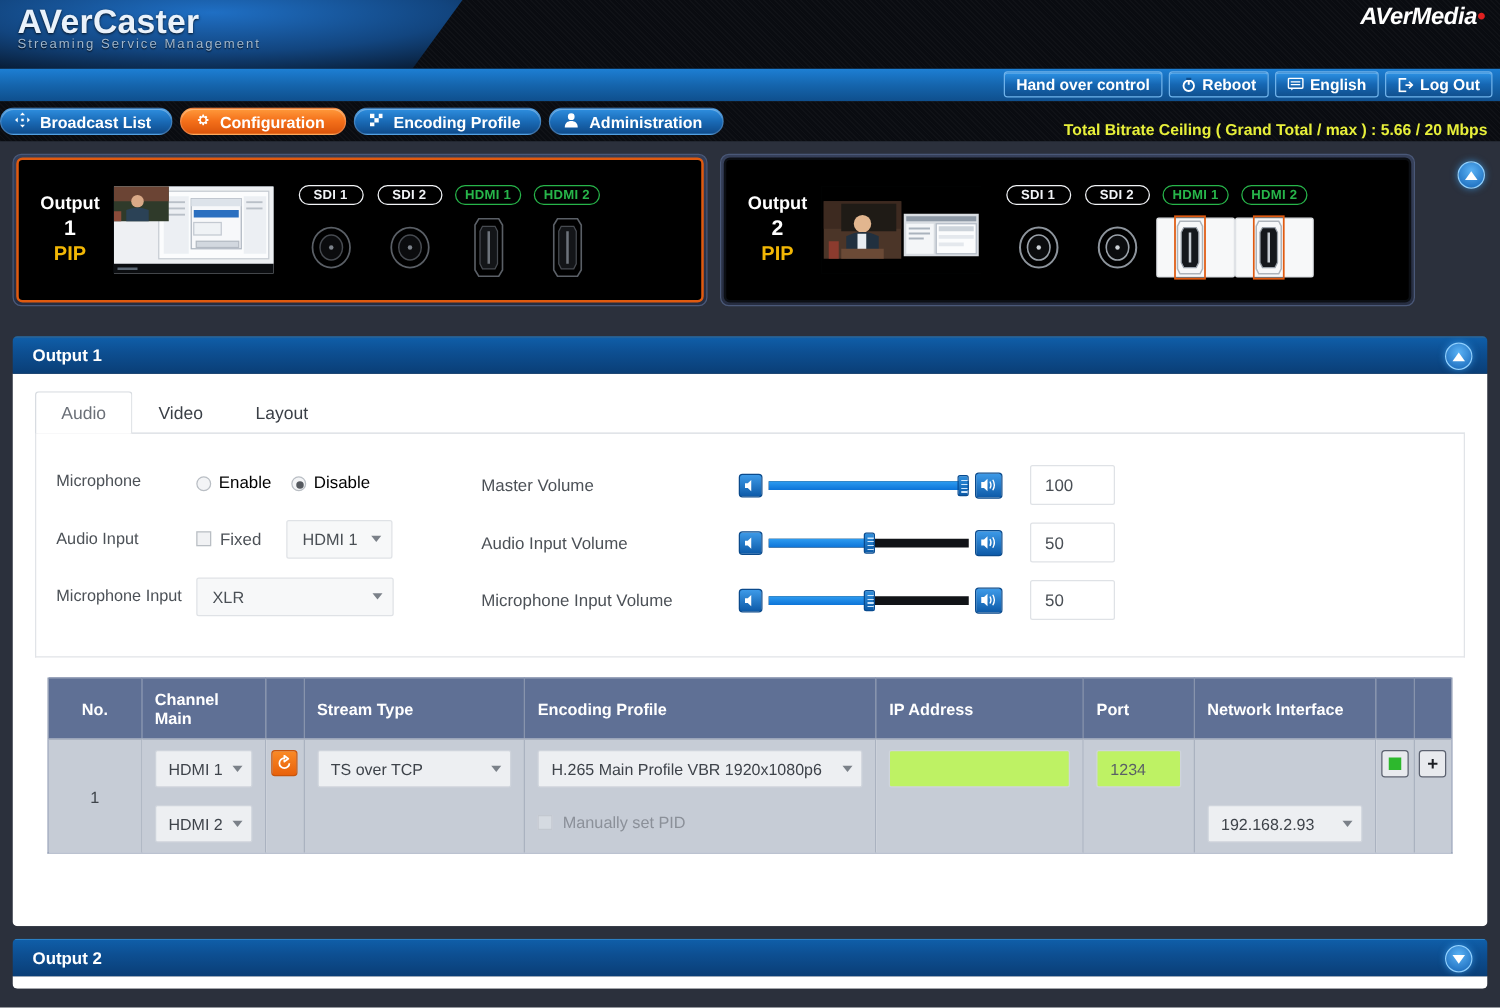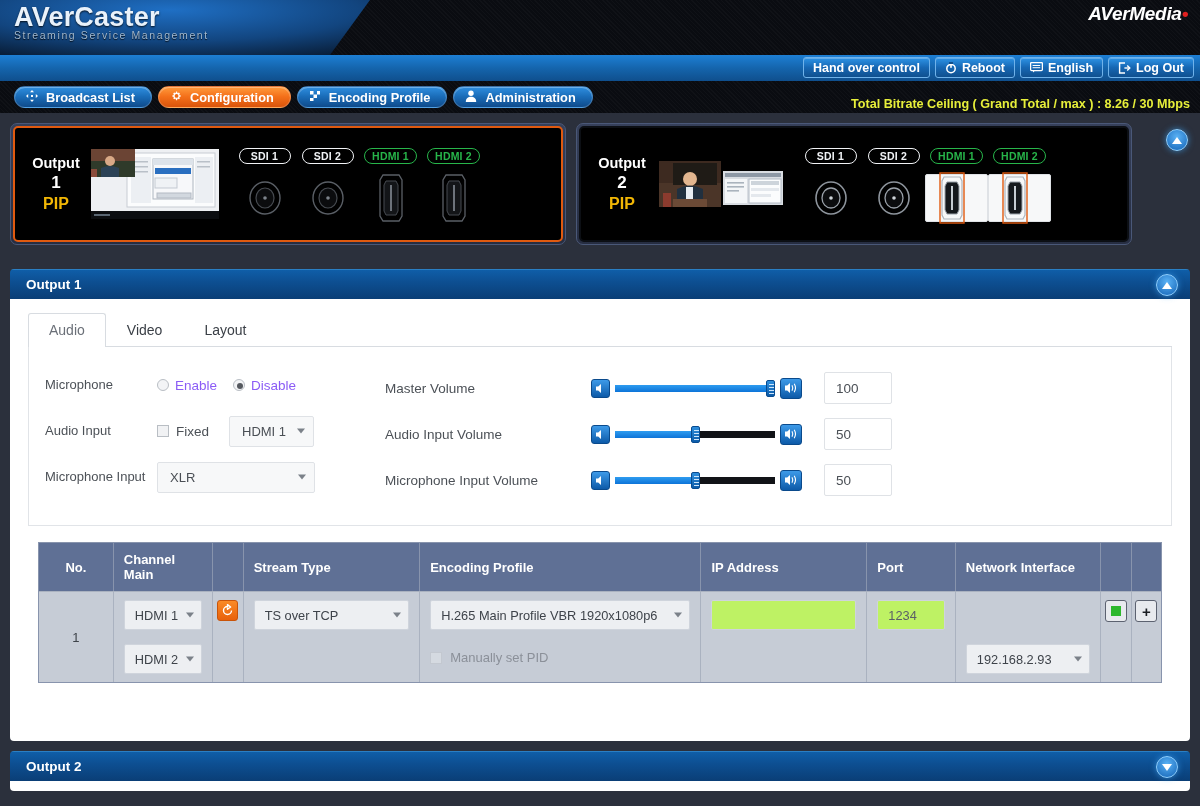--- a/index.html
+++ b/index.html
@@ -53,21 +53,21 @@
     color:#fff; font-size:12.5px; font-weight:bold; white-space:nowrap;
     box-shadow:inset 0 1px 0 rgba(255,255,255,.25);
     cursor:pointer;
   }
   .tbtn svg { display:block; }
 
   
   .navbar {
     position:relative; height:32px; background:#0a0c11;
     background-image:repeating-linear-gradient(45deg, rgba(255,255,255,.022) 0 1px, transparent 1px 3px);
-    padding-left:14px; display:flex; align-items:center; gap:6px;
+    padding-left:0; display:flex; align-items:center; gap:6px;
   }
   .nav-item {
     display:flex; align-items:center; gap:7px; height:22px; padding:0 16px 0 10px;
     border-radius:11px; font-size:12.8px; font-weight:bold; color:#ffffff;
     background:linear-gradient(to bottom,#2f8fe0 0%, #1a6cb8 48%, #0f4b8b 100%);
     border:1px solid rgba(255,255,255,.18);
     box-shadow:inset 0 1px 0 rgba(255,255,255,.3);
     cursor:pointer; white-space:nowrap;
   }
   .nav-item.active {
@@ -145,21 +145,21 @@
 
   .form-wrap {
     border:1px solid #e1e4e8; border-top:none; padding:18px 16px 22px 16px;
     display:flex;
   }
   .col-left { width:340px; }
   .col-right { flex:1; }
   .frow { display:flex; align-items:center; min-height:40px; margin-bottom:6px; }
   .flabel { width:112px; font-size:13px; color:#4c5157; line-height:1.25; }
   .radio-grp { display:flex; align-items:center; gap:16px; }
-  .radio { display:flex; align-items:center; gap:6px; font-size:13.5px; color:#8b5cf6; cursor:pointer; }
+  .radio { display:flex; align-items:flex-end; gap:6px; font-size:13.5px; color:#000000; cursor:pointer; }
   .rdot {
     width:12px; height:12px; border-radius:50%; border:1px solid #b9bec4; background:#f3f4f6;
     display:inline-block; position:relative;
   }
   .rdot.on:after {
     content:""; position:absolute; left:3px; top:3px; width:6px; height:6px; border-radius:50%; background:#55595f;
   }
   .cbox { width:12px;height:12px;border:1px solid #b9bec4;background:#f1f2f4; display:inline-block; }
   .chk { display:flex; align-items:center; gap:7px; font-size:13.5px; color:#4c5157; cursor:pointer; }
   .sel {
@@ -328,21 +328,21 @@
   </div>
   <div class="nav-item">
     <span>
       <svg width="14" height="14" viewBox="0 0 14 14">
           <circle cx="7" cy="4.3" r="2.7" fill="#fff"></circle>
           <path d="M1.8 13 C1.8 9.4 4.1 7.8 7 7.8 C9.9 7.8 12.2 9.4 12.2 13 Z" fill="#fff"></path>
         </svg>
     </span>
     <span>Administration</span>
   </div>
-  <div class="bitrate">Total Bitrate Ceiling ( Grand Total / max ) : 8.26 / 30 Mbps</div>
+  <div class="bitrate">Total Bitrate Ceiling ( Grand Total / max ) : 5.66 / 20 Mbps</div>
 </div>
 
 <div class="preview-row">
 
   <div class="preview-card one">
     <div class="preview-inner">
       <div class="out-label">
         <div class="w">Output</div>
         <div class="n">1</div>
         <div class="pip">PIP</div>

